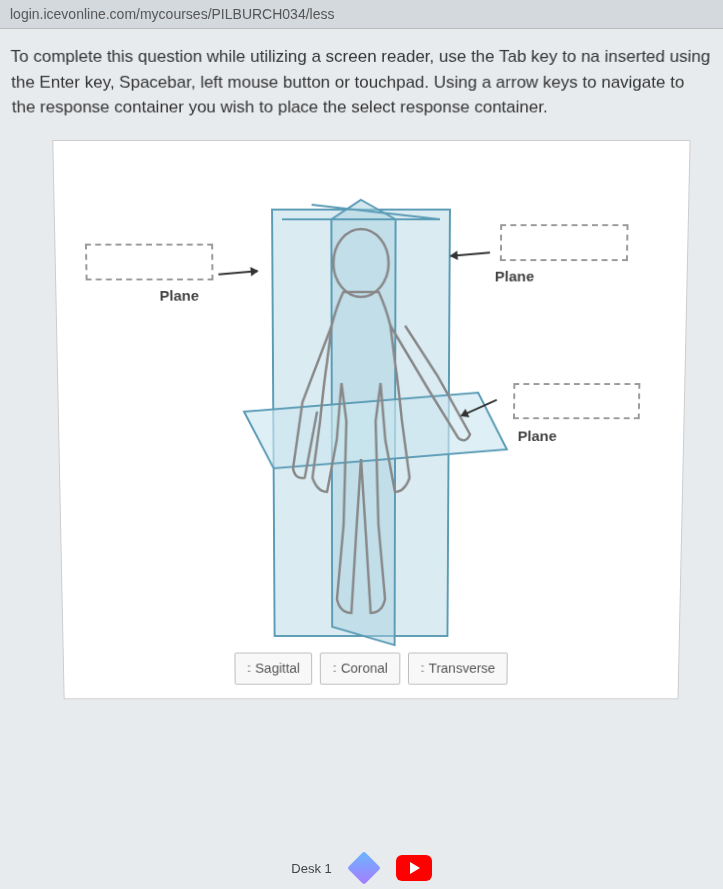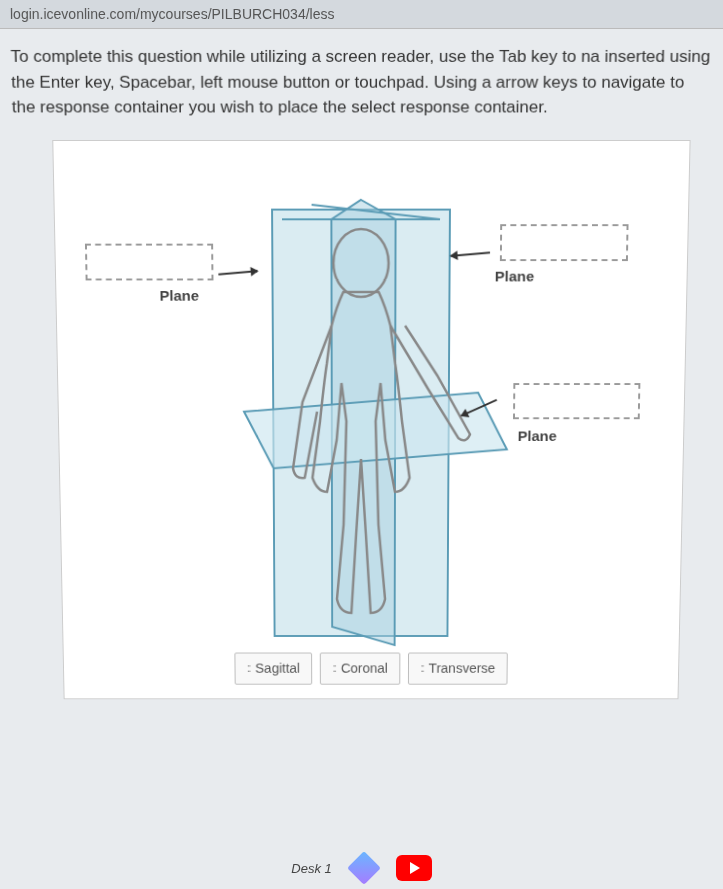--- a/index.html
+++ b/index.html
@@ -117,21 +117,20 @@
     .bottom-bar {
       position: absolute;
       bottom: 0;
       left: 0;
       right: 0;
       display: flex;
       justify-content: center;
       align-items: center;
       padding: 8px;
       gap: 20px;
-      font-style: italic;
     }
     .desk-label {
       font-size: 13px;
       color: #444;
     }
     .sparkle {
       width: 24px;
       height: 24px;
       background: linear-gradient(135deg, #6ab7ff, #a67bff);
       transform: rotate(45deg);

